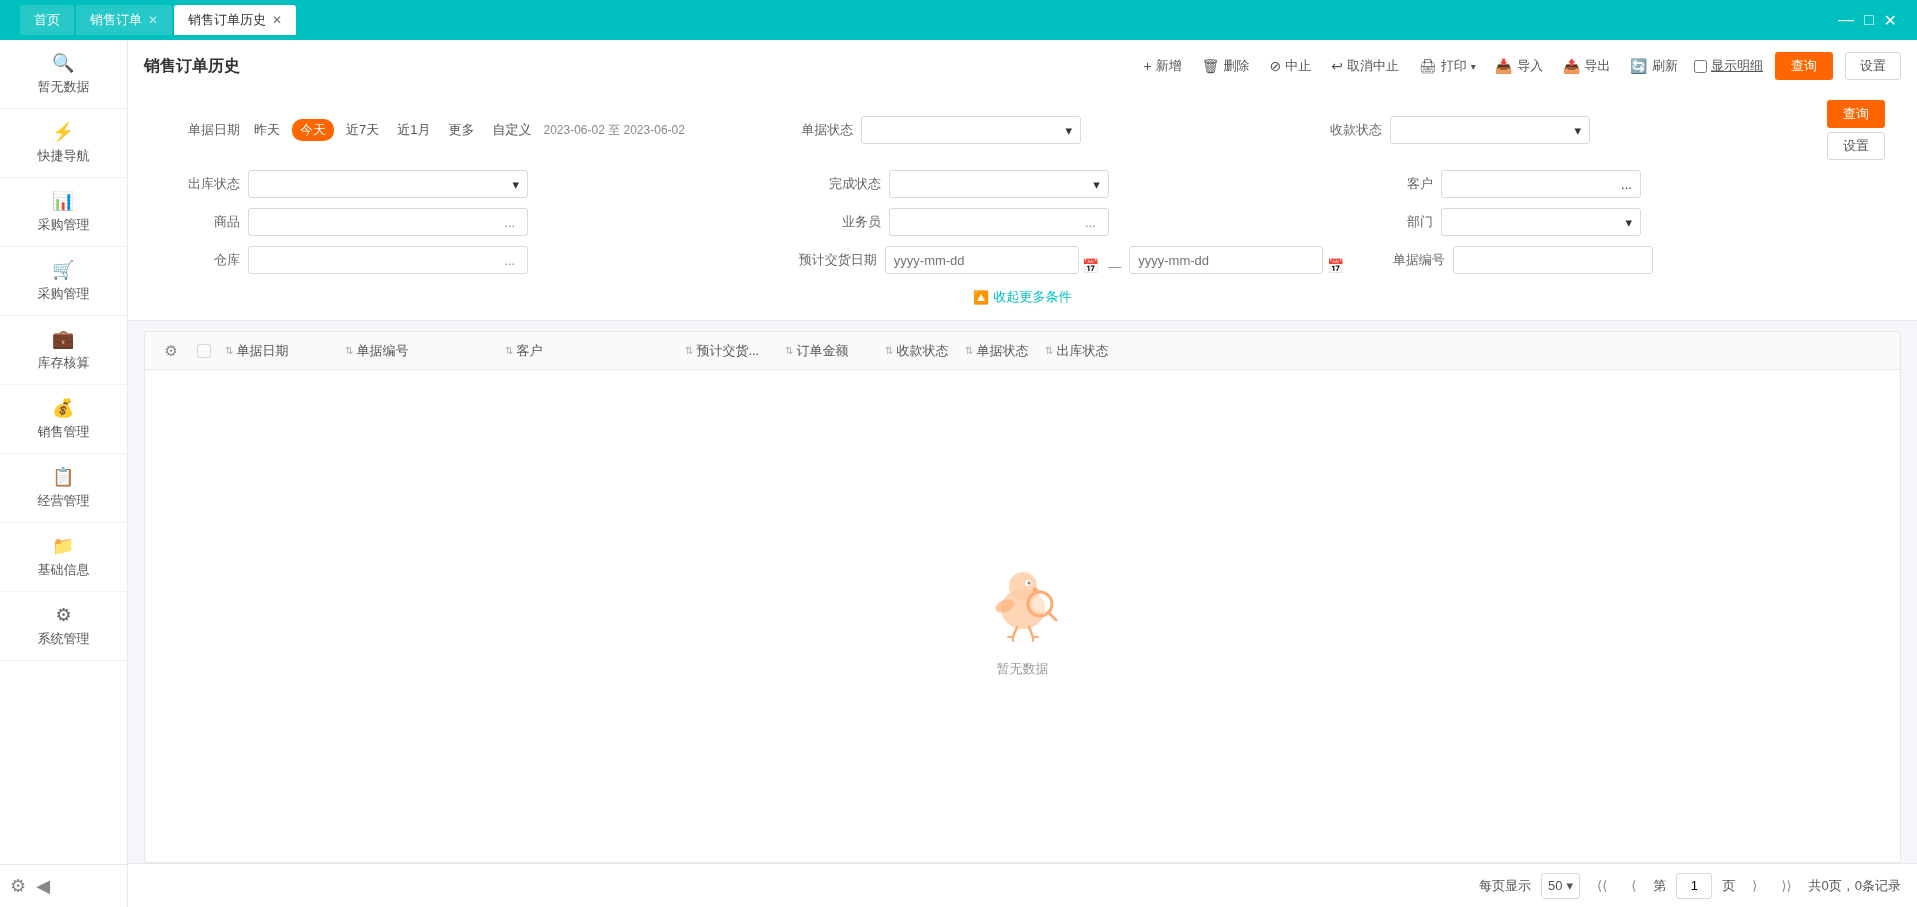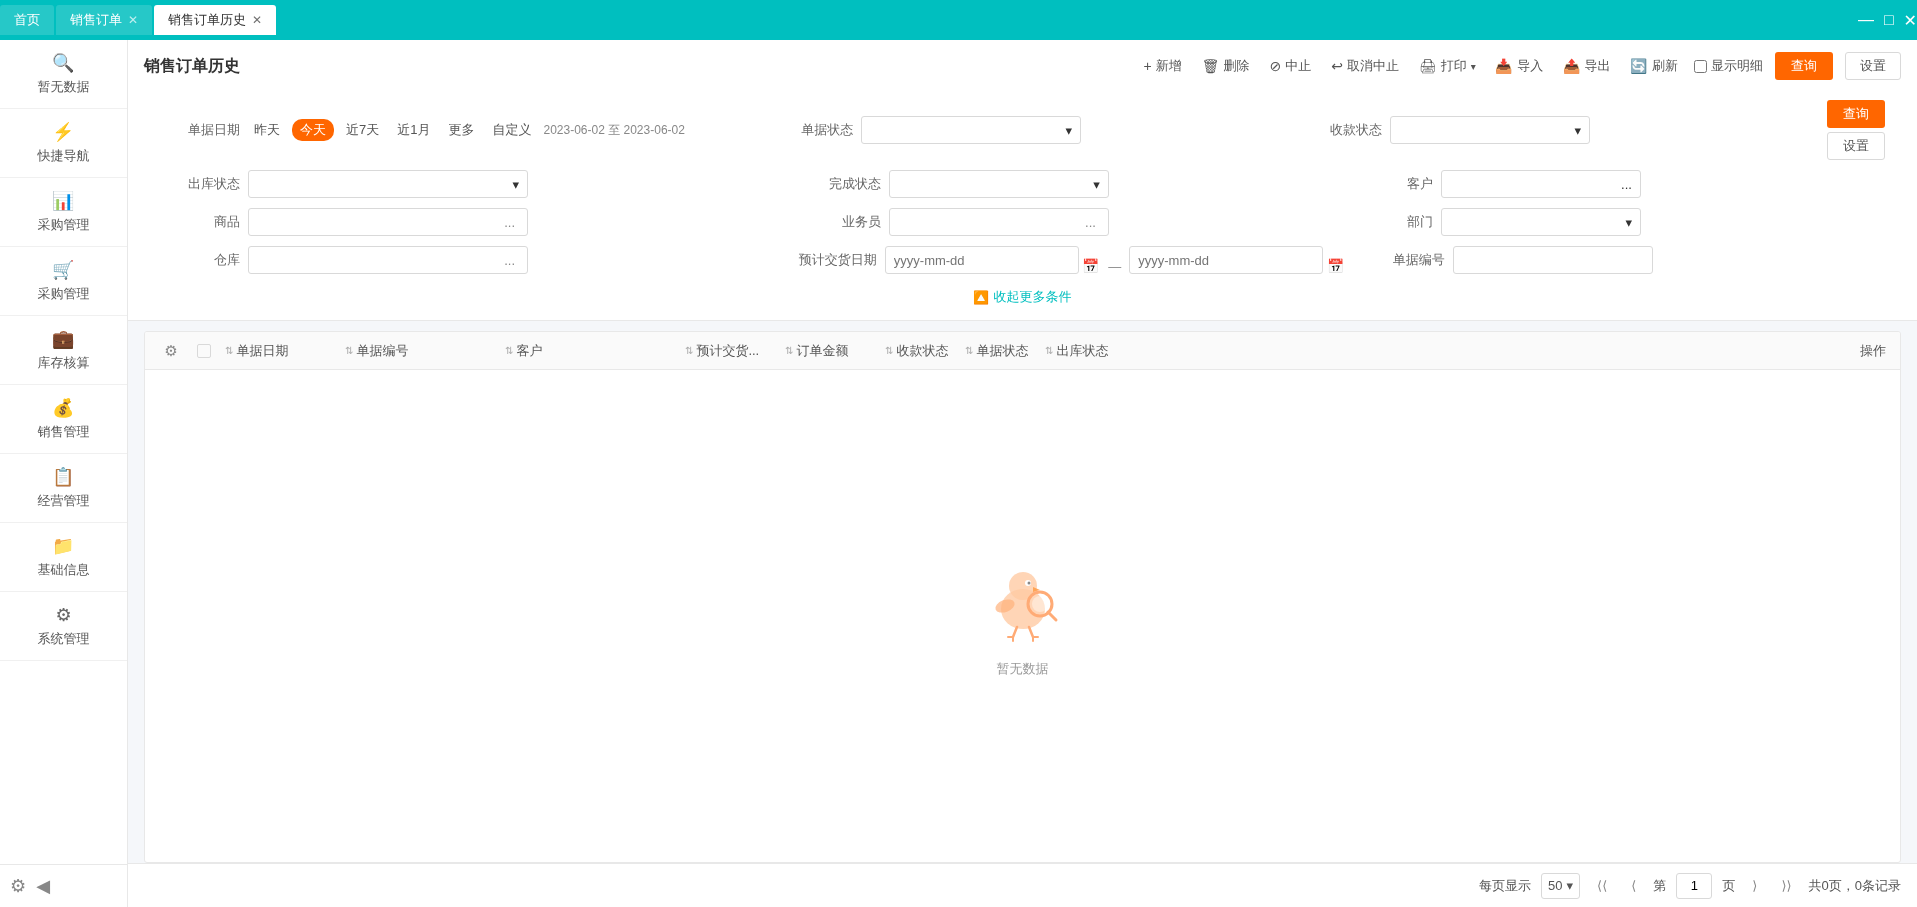--- a/index.html
+++ b/index.html
@@ -4,21 +4,21 @@
   <style>
     * { box-sizing: border-box; margin: 0; padding: 0; font-family: 'Microsoft YaHei', Arial, sans-serif; font-size: 13px; }
     body { display: flex; flex-direction: column; height: 100vh; overflow: hidden; background: #f5f5f5; }
 
     
     .top-bar {
       background: #00bfbf;
       height: 40px;
       display: flex;
       align-items: center;
-      padding: 0 0;
+      padding: 0 20px;
       color: white;
       flex-shrink: 0;
     }
     .top-bar .tabs {
       display: flex;
       align-items: center;
       flex: 1;
       gap: 2px;
     }
     .tab {
@@ -146,20 +146,21 @@
       border-radius: 3px;
       cursor: pointer;
       font-size: 13px;
     }
     .checkbox-label {
       display: flex;
       align-items: center;
       gap: 4px;
       color: #555;
       font-size: 13px;
+      text-decoration: underline;
     }
 
     
     .filter-area {
       padding: 10px 16px;
       background: white;
     }
     .filter-row {
       display: flex;
       align-items: center;
@@ -621,23 +622,20 @@
             <span style="color:#aaa; font-size:10px;">⇅</span>
             <span>收款状态</span>
           </div>
           <div class="th th-order-status">
             <span style="color:#aaa; font-size:10px;">⇅</span>
             <span>单据状态</span>
           </div>
           <div class="th th-out-status">
             <span style="color:#aaa; font-size:10px;">⇅</span>
             <span>出库状态</span>
-          </div>
-          <div class="th th-action">
-            <span>操作</span>
           </div>
         </div>
 
         <div class="empty-state">
 
           <svg width="100" height="90" viewBox="0 0 100 90">
 
             <ellipse cx="50" cy="55" rx="22" ry="20" fill="#FFCBA4" opacity="0.8"></ellipse>
 
             <circle cx="50" cy="32" r="14" fill="#FFCBA4" opacity="0.8"></circle>

